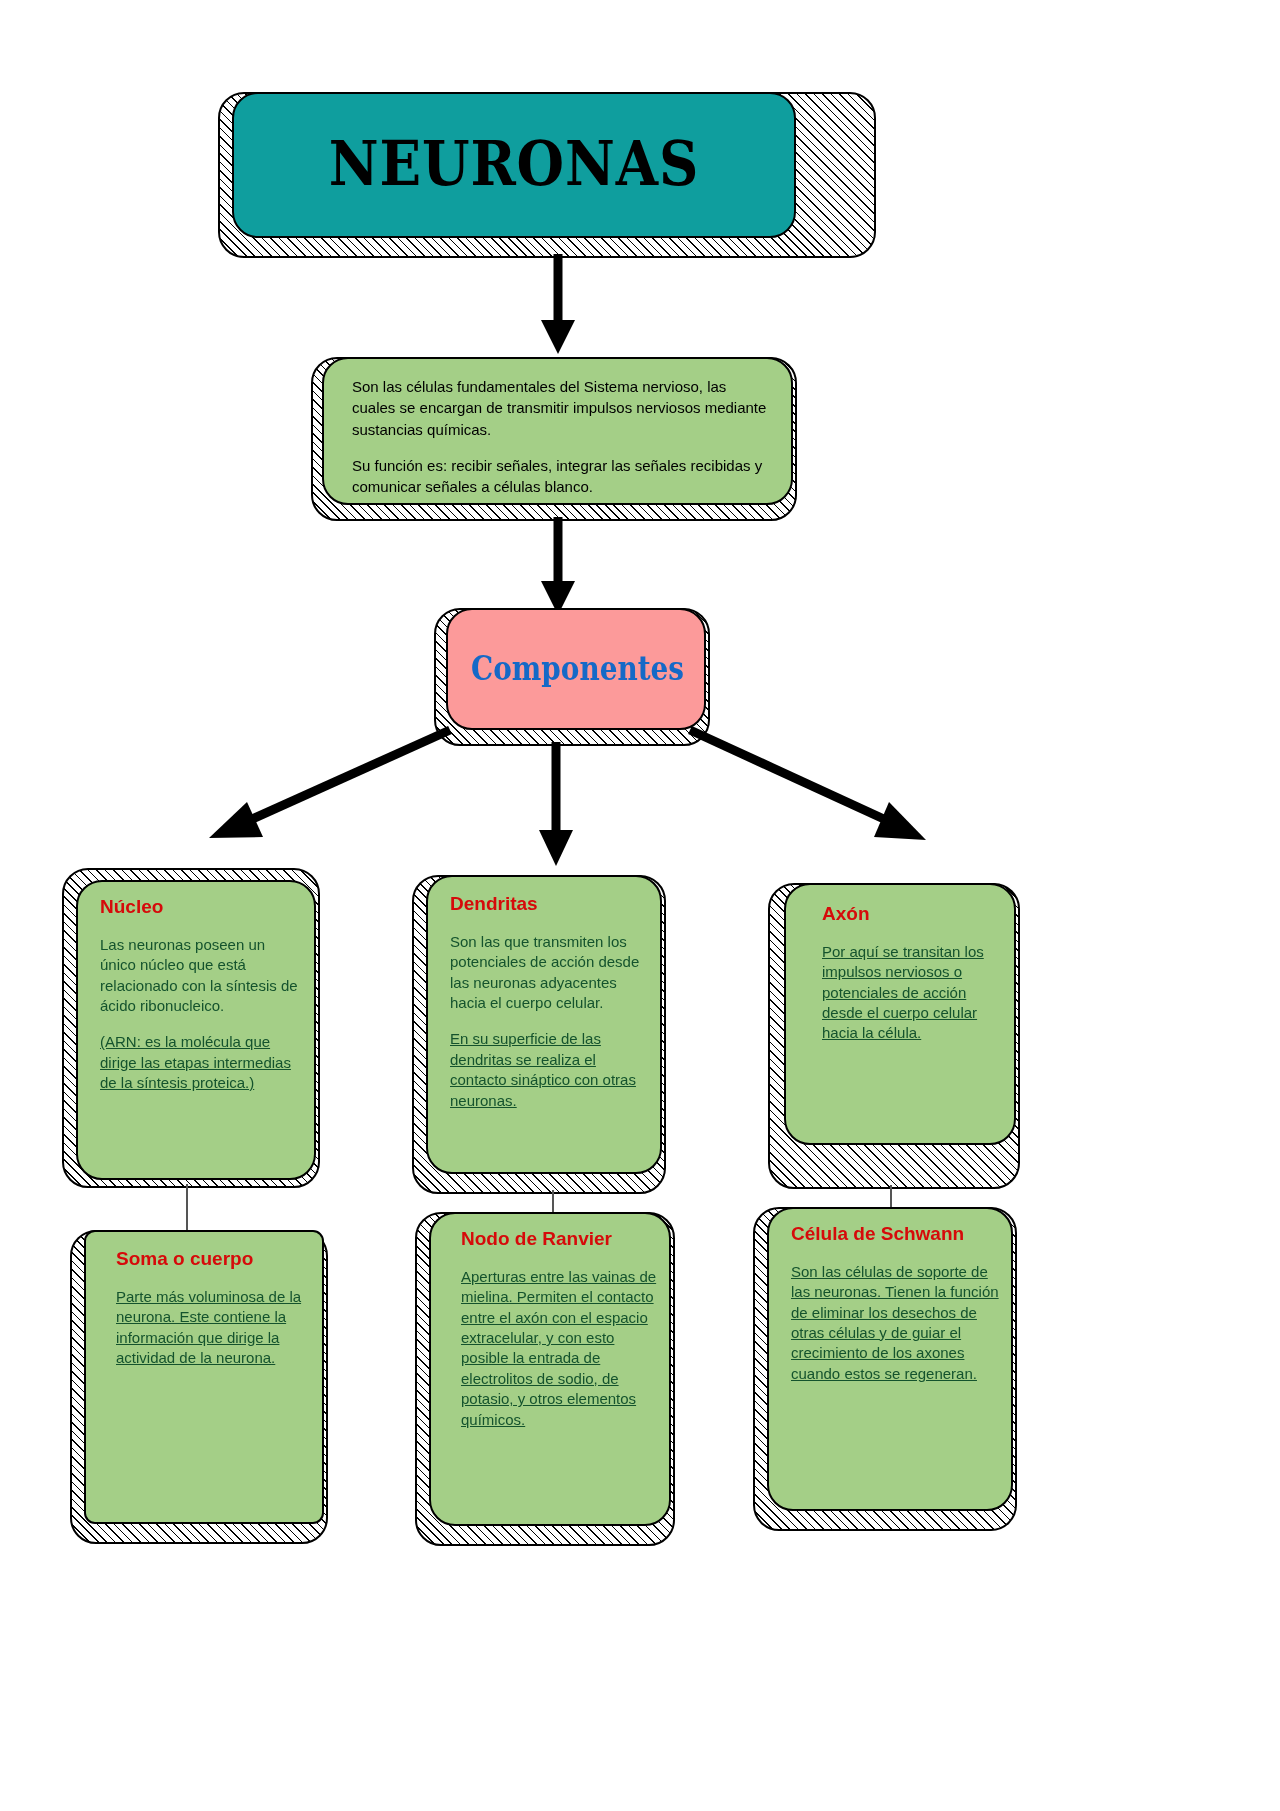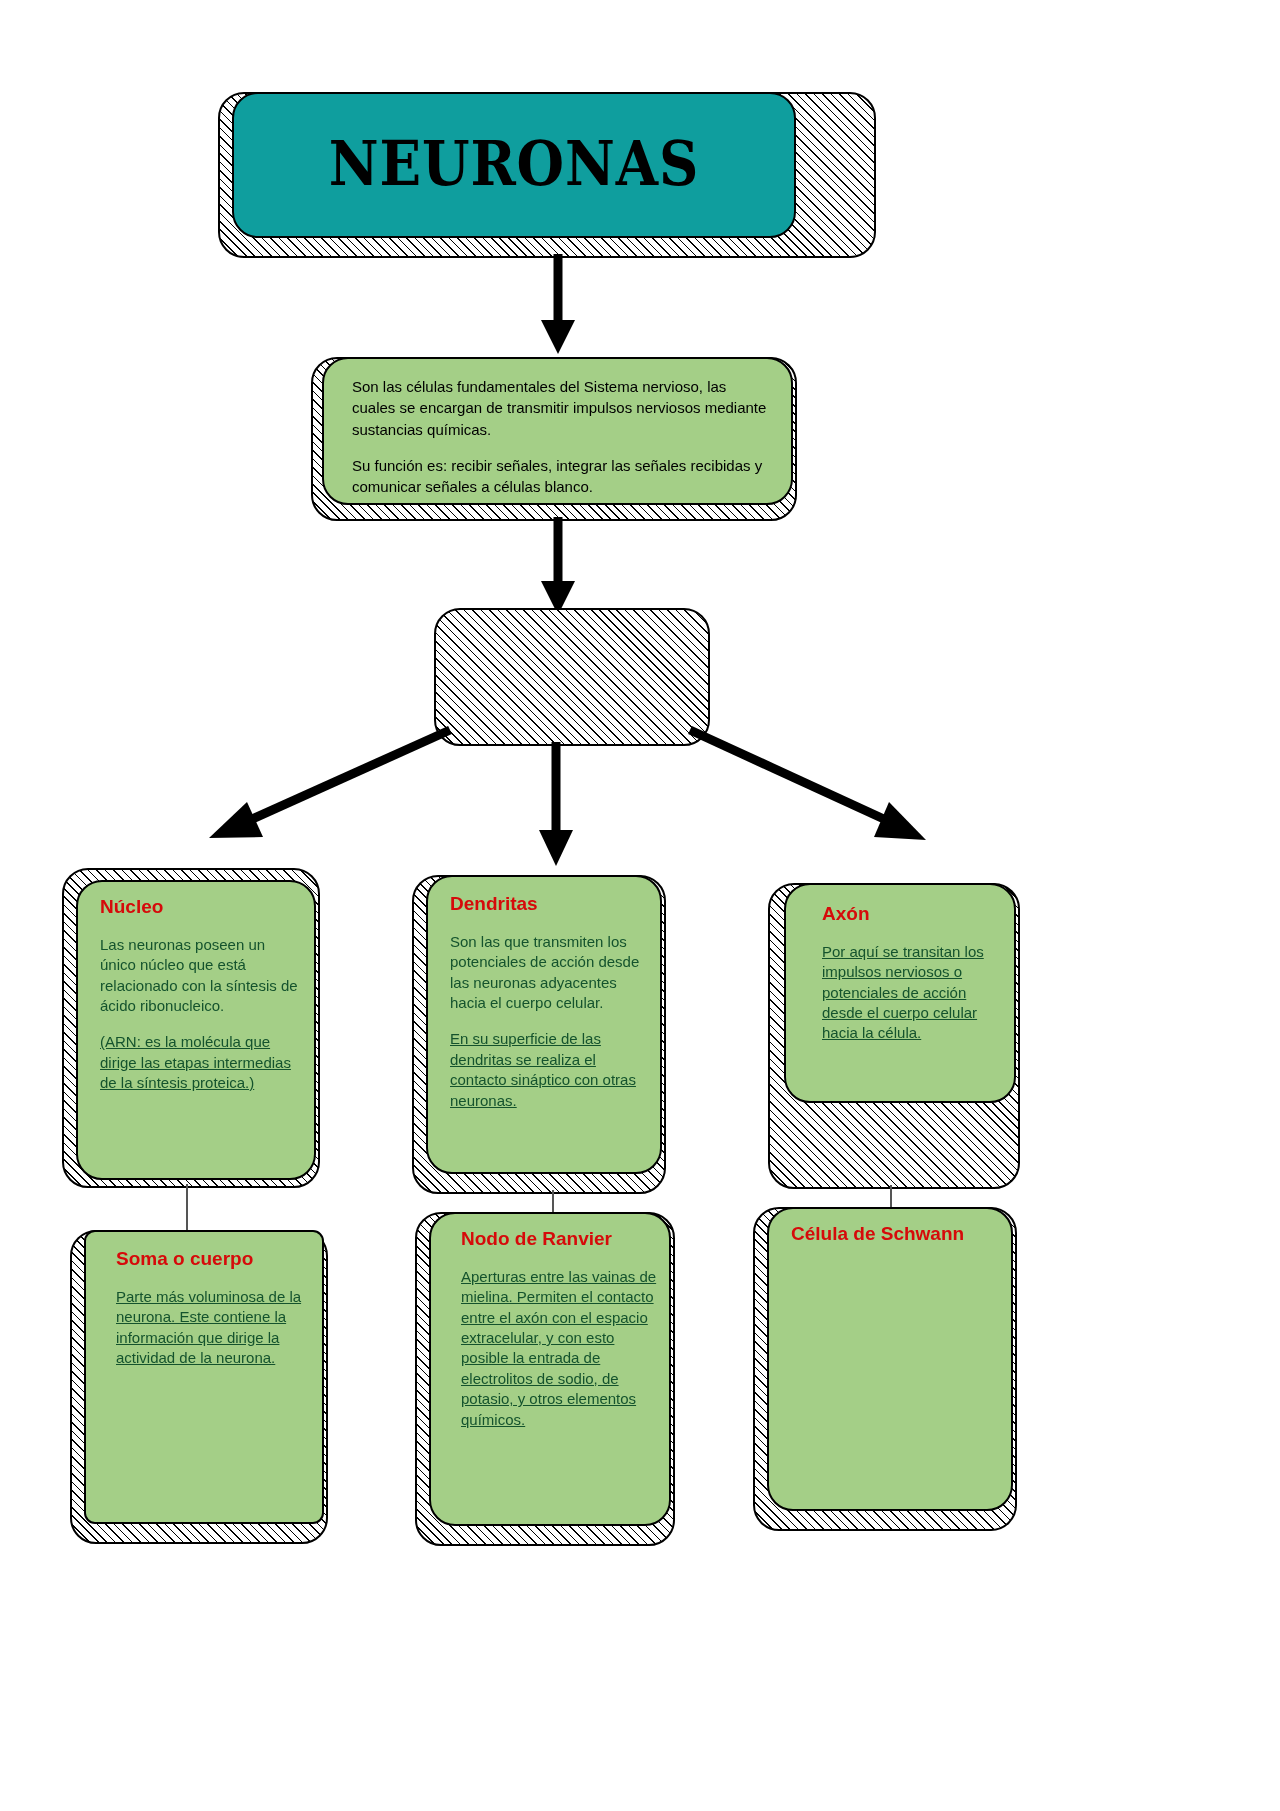--- a/index.html
+++ b/index.html
@@ -150,20 +150,23 @@
     </div>
   </div>
 
   <svg class="connector" style="left:530px; top:515px;" width="60" height="105" viewBox="0 0 60 105">
     <line x1="28" y1="2" x2="28" y2="72" stroke="#000" stroke-width="9"></line>
     <polygon points="28,100 11,66 45,66" fill="#000"></polygon>
   </svg>
 
   <div class="node pink" style="left:434px; top:608px; width:272px; height:134px;">
     <div class="shadow"></div>
+    <div class="face" style="left:12px; top:0px; width:260px; height:122px;">
+      <div class="componentes-text">Componentes</div>
+    </div>
   </div>
 
   <svg class="connector" style="left:195px; top:720px;" width="270" height="130" viewBox="0 0 270 130">
     <line x1="255" y1="10" x2="55" y2="100" stroke="#000" stroke-width="9"></line>
     <polygon points="14,118 52,82 68,117" fill="#000"></polygon>
   </svg>
 
   <svg class="connector" style="left:528px; top:740px;" width="60" height="130" viewBox="0 0 60 130">
     <line x1="28" y1="2" x2="28" y2="96" stroke="#000" stroke-width="9"></line>
     <polygon points="28,126 11,90 45,90" fill="#000"></polygon>
@@ -223,34 +226,37 @@
         <div class="card-head">Nodo de Ranvier</div>
         <div class="card-body">
           <p>Aperturas entre las vainas de mielina. Permiten el contacto entre el axón con el espacio extracelular, y con esto posible la entrada de electrolitos de sodio, de potasio, y otros elementos químicos.</p>
         </div>
       </div>
     </div>
   </div>
 
   <div class="node green" style="left:768px; top:883px; width:248px; height:302px;">
     <div class="shadow"></div>
-    <div class="face" style="left:16px; top:0px; width:232px; height:220px;">
+    <div class="face" style="left:16px; top:0px; width:232px; height:262px;">
       <div class="body-text" style="left:36px; top:18px; width:180px;">
         <div class="card-head">Axón</div>
         <div class="card-body">
           <p>Por aquí se transitan los impulsos nerviosos o potenciales de acción desde el cuerpo celular hacia la célula.</p>
         </div>
       </div>
     </div>
   </div>
 
   <div class="thin-line" style="left:890px; top:1185px; height:22px;"></div>
 
   <div class="node green" style="left:753px; top:1207px; width:260px; height:320px;">
     <div class="shadow"></div>
     <div class="face" style="left:14px; top:0px; width:246px; height:304px;">
       <div class="body-text" style="left:22px; top:14px; width:210px;">
         <div class="card-head">Célula de Schwann</div>
+        <div class="card-body">
+          <p>Son las células de soporte de las neuronas. Tienen la función de eliminar los desechos de otras células y de guiar el crecimiento de los axones cuando estos se regeneran.</p>
+        </div>
       </div>
     </div>
   </div>
 
 </div>
 
 </body></html>

